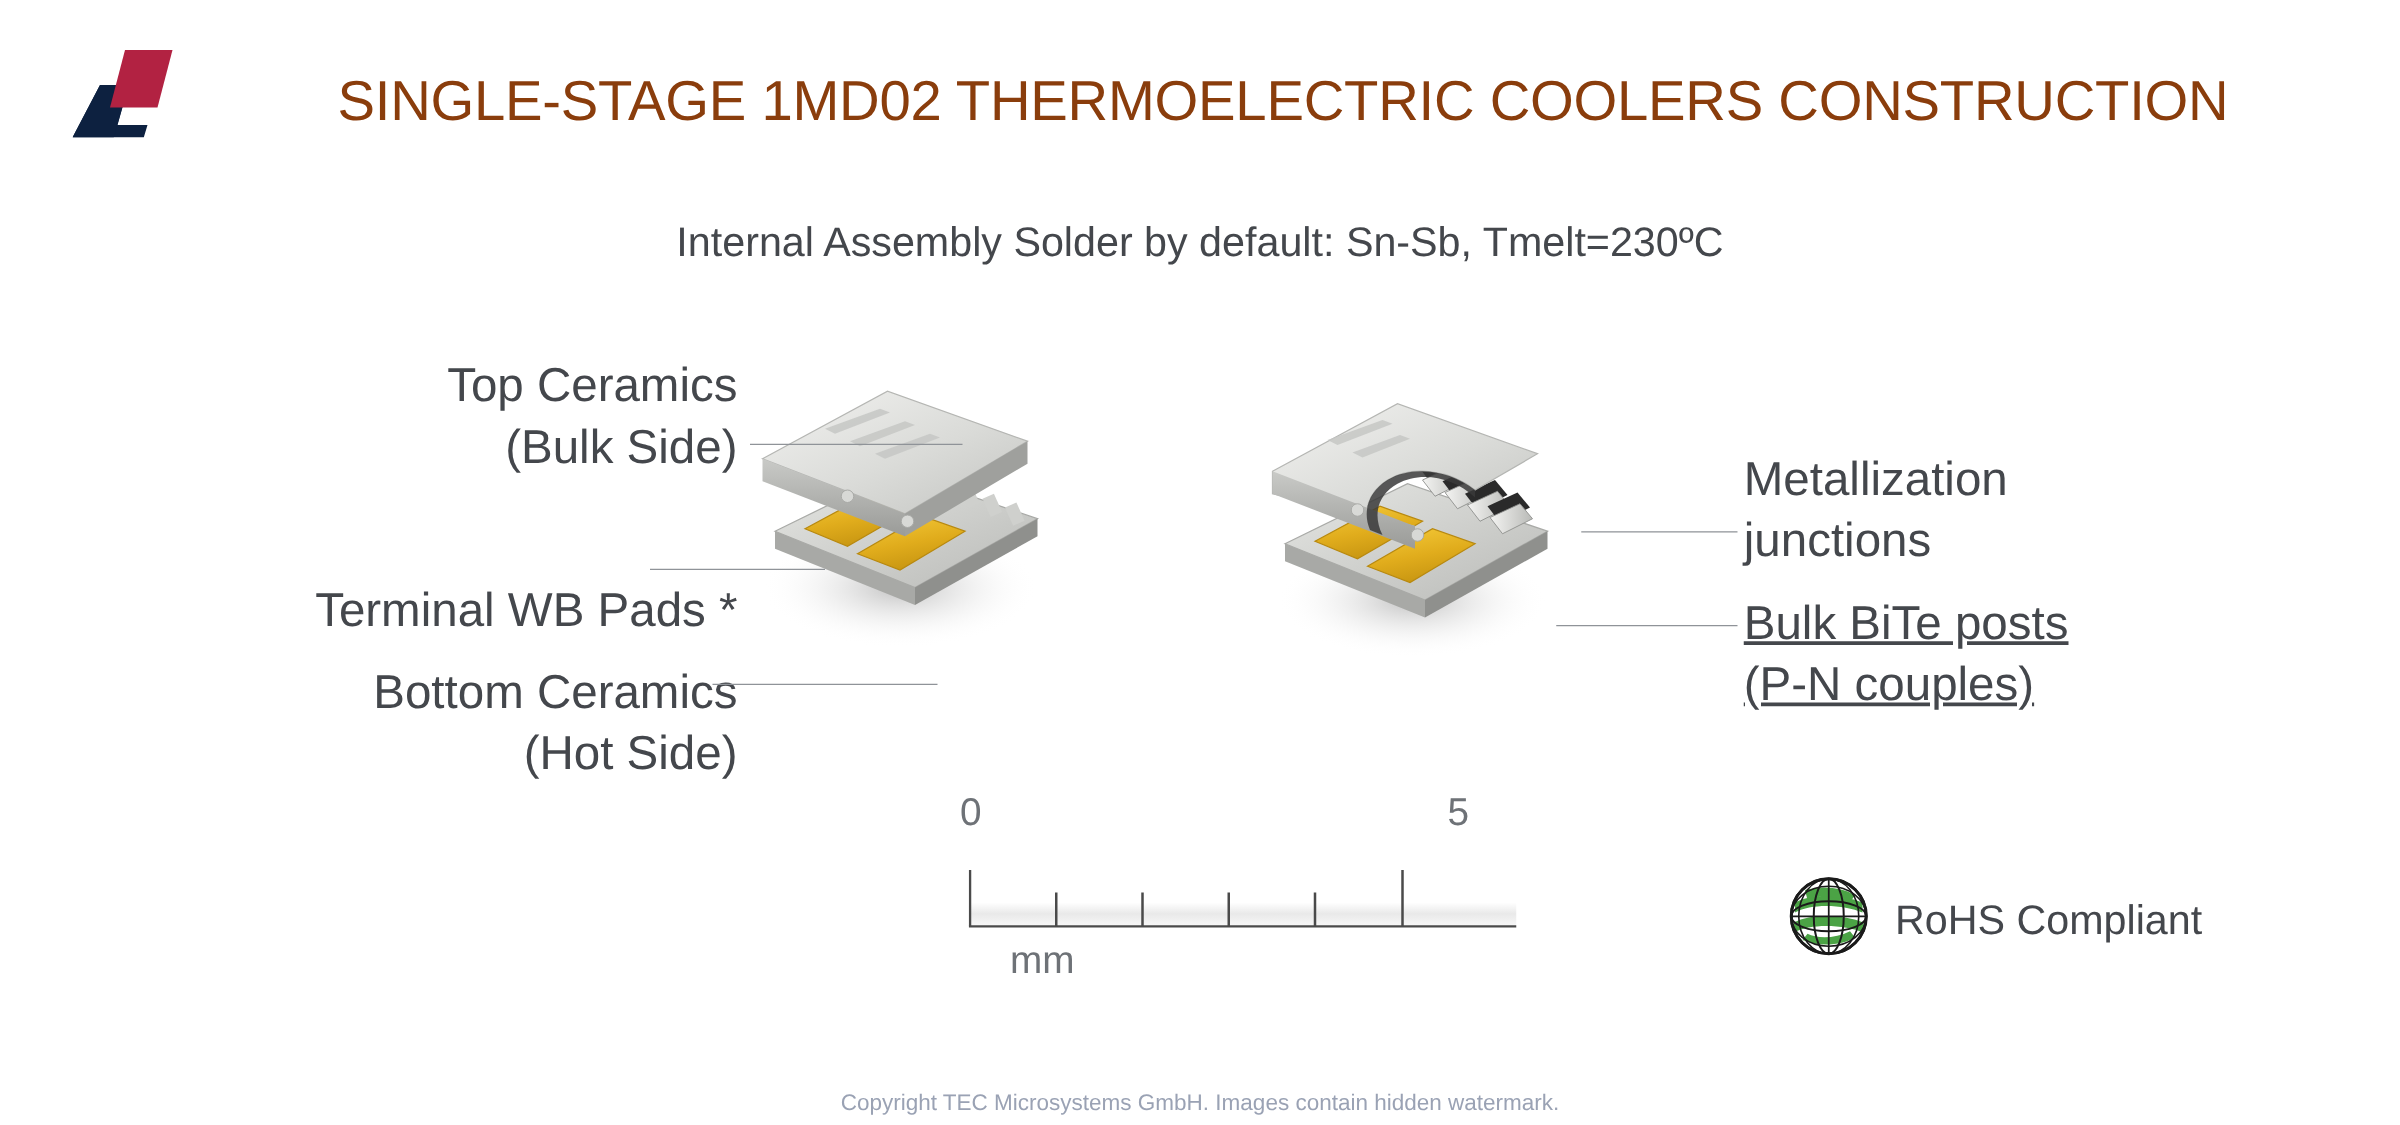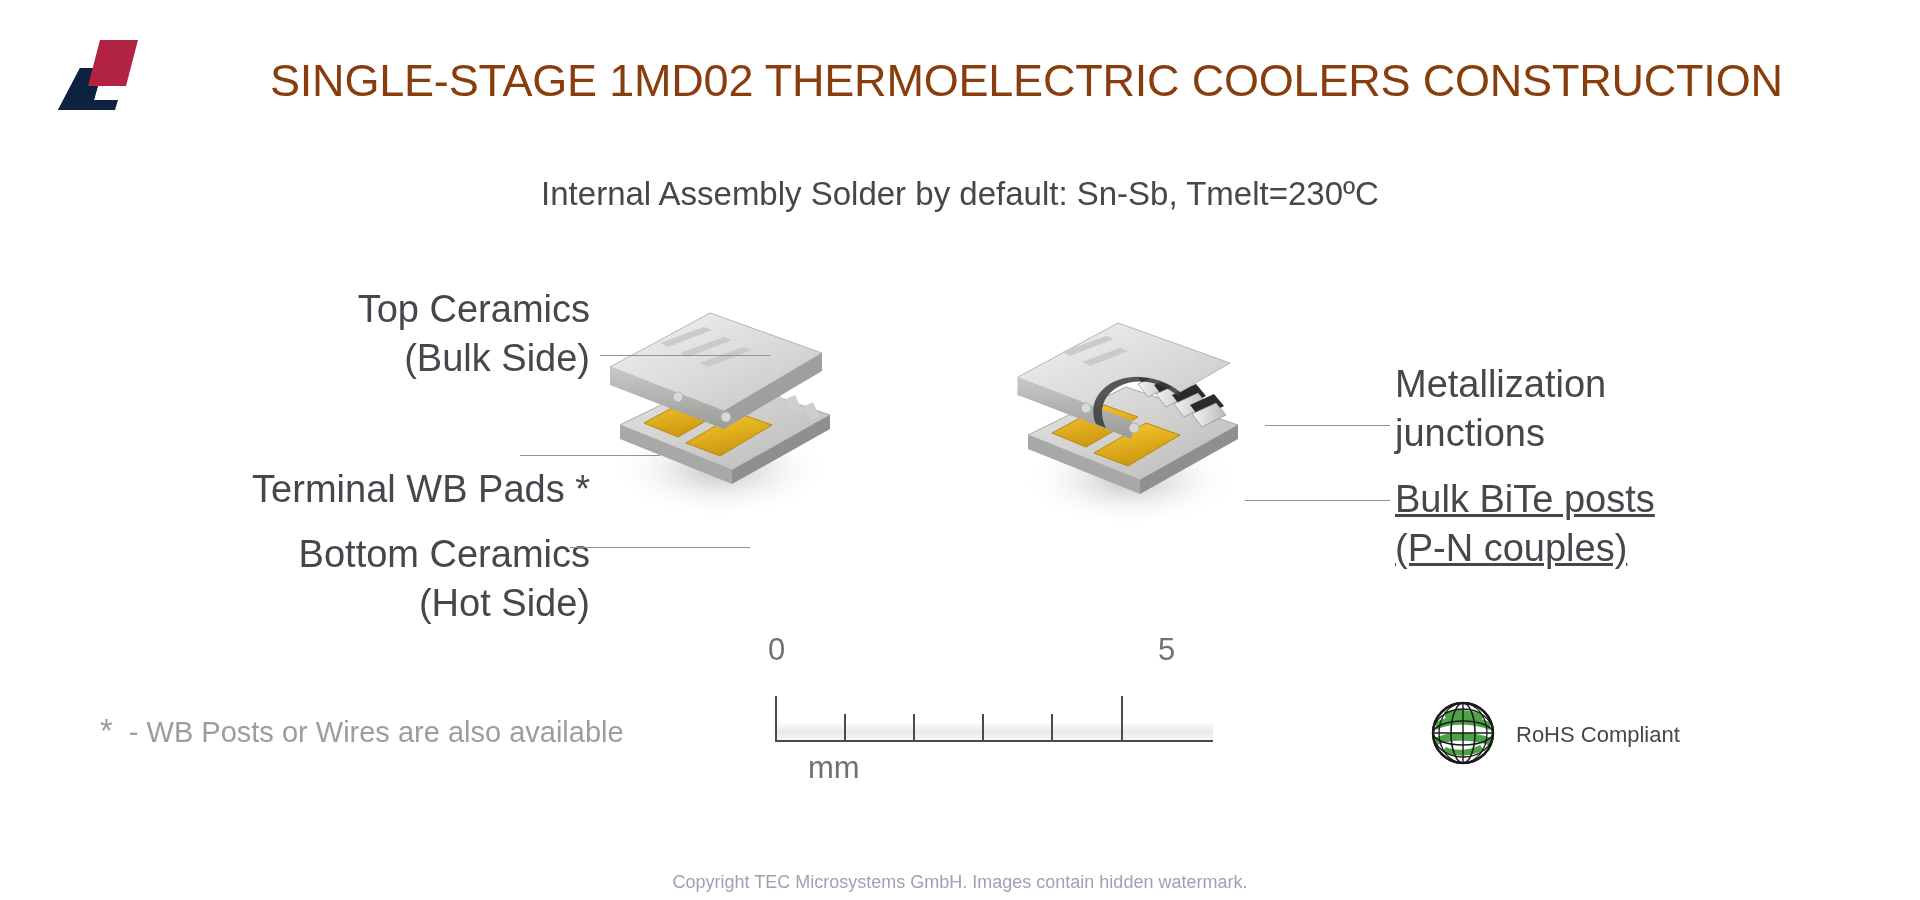--- a/index.html
+++ b/index.html
@@ -121,21 +121,21 @@
   
   .rohs {
     position: absolute;
     left: 1430px;
     top: 700px;
     display: flex;
     align-items: center;
     gap: 20px;
   }
   .rohs-label {
-    font-size: 22px;
+    font-size: 33px;
     color: #44474c;
     white-space: nowrap;
   }
 
   
   .copyright {
     position: absolute;
     left: 0;
     top: 872px;
     width: 1920px;
@@ -330,23 +330,20 @@
       <line x1="70" y1="24" x2="70" y2="51" stroke="#4a4a4a" stroke-width="2"></line>
       <line x1="139" y1="24" x2="139" y2="51" stroke="#4a4a4a" stroke-width="2"></line>
       <line x1="208" y1="24" x2="208" y2="51" stroke="#4a4a4a" stroke-width="2"></line>
       <line x1="277" y1="24" x2="277" y2="51" stroke="#4a4a4a" stroke-width="2"></line>
 
       <line x1="347" y1="6" x2="347" y2="51" stroke="#4a4a4a" stroke-width="2"></line>
     </svg>
   </div>
   <div class="ruler-mm">mm</div>
 
-  <div class="footnote">
-    <span class="star">*</span><span>- WB Posts or Wires are also available</span>
-  </div>
 
   <div class="rohs">
     <span>
       <svg width="66" height="66" viewBox="0 0 66 66" xmlns="http://www.w3.org/2000/svg">
         <circle cx="33" cy="33" r="30" fill="#ffffff" stroke="#1a1a1a" stroke-width="2"></circle>
         <path d="M6,22 C20,14 46,16 60,22 L60,30 C46,24 20,22 6,30 Z" fill="#4ba345"></path>
         <path d="M5,38 C20,30 46,32 61,38 L61,46 C46,40 20,38 5,46 Z" fill="#4ba345"></path>
         <path d="M14,12 C28,8 44,10 54,16 L50,22 C38,16 24,16 16,20 Z" fill="#4ba345"></path>
         <path d="M12,52 C26,58 44,56 54,50 L50,45 C38,51 24,51 16,47 Z" fill="#4ba345"></path>
         <ellipse cx="33" cy="33" rx="30" ry="12" fill="none" stroke="#1a1a1a" stroke-width="1.6"></ellipse>

